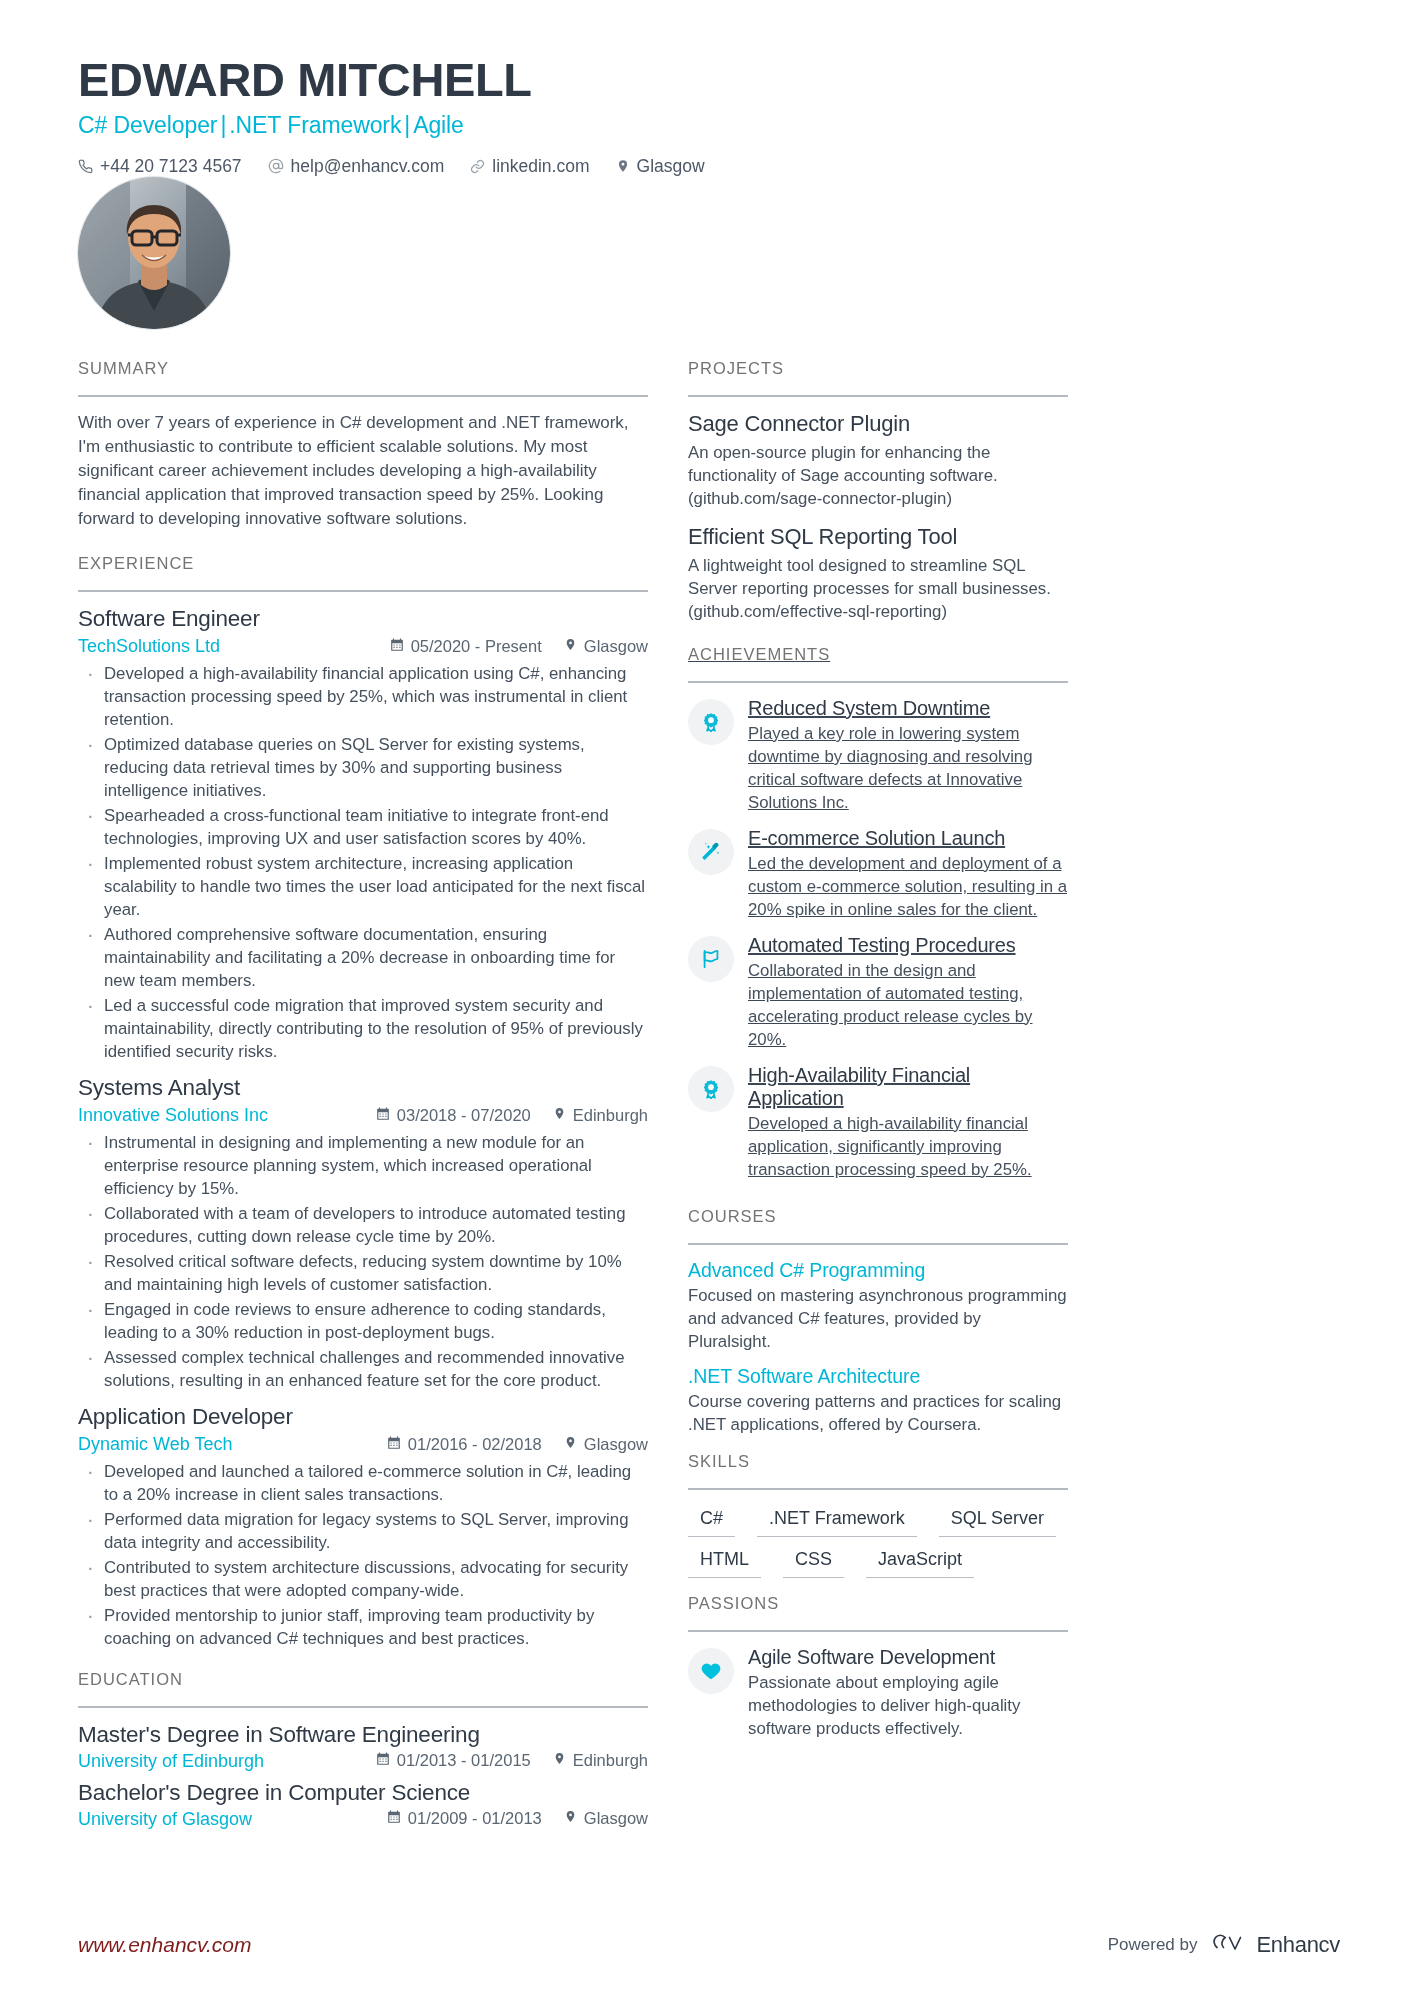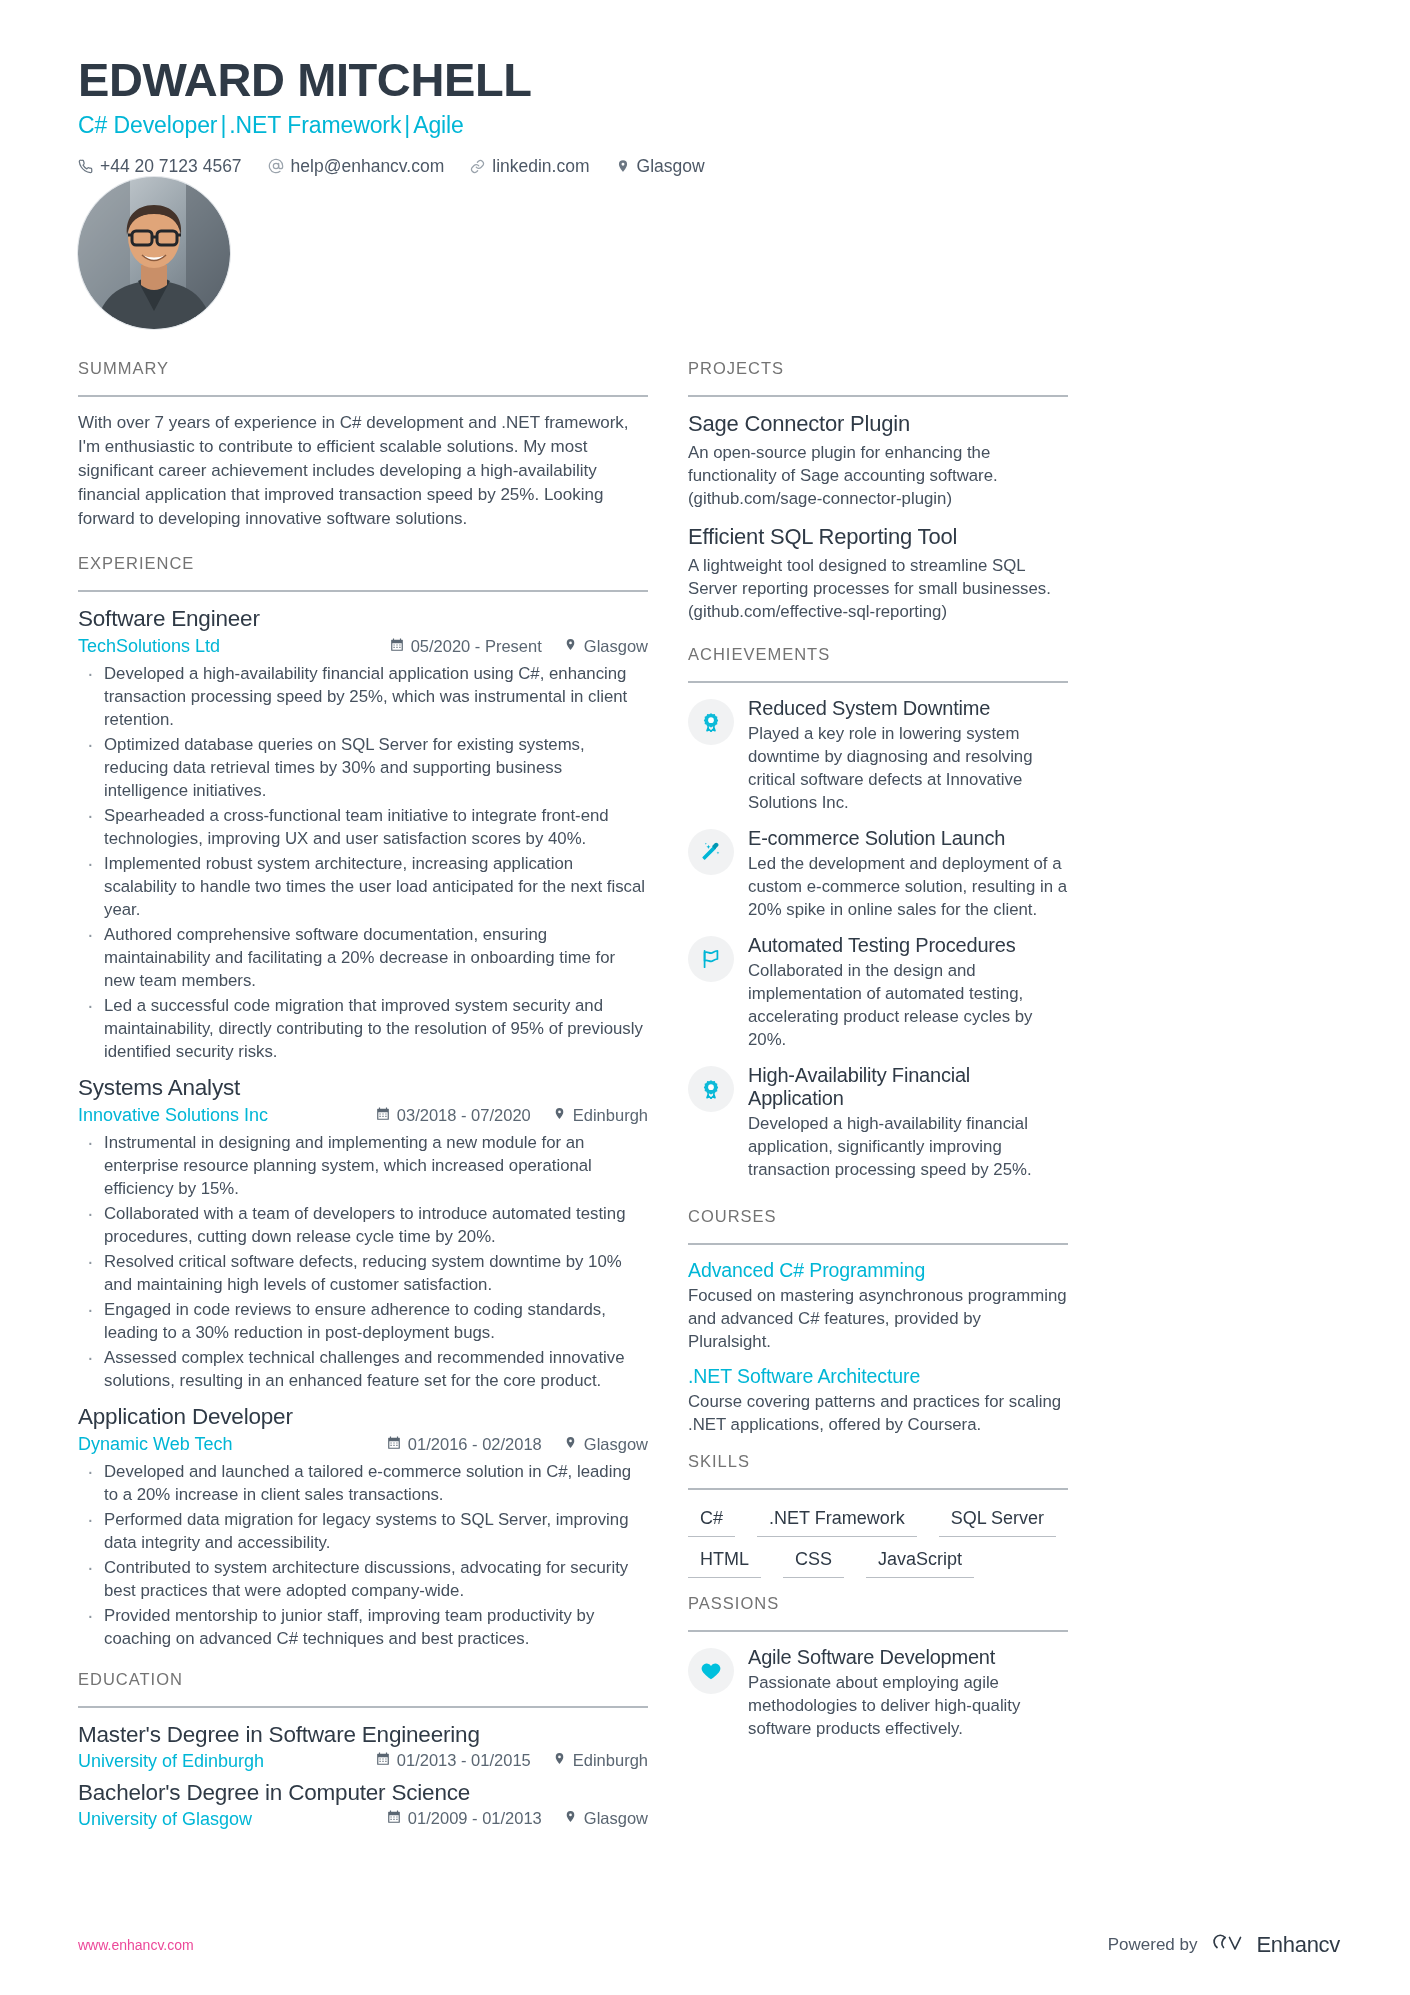--- a/index.html
+++ b/index.html
@@ -222,21 +222,21 @@
   .footer {
     position: absolute;
     left: 0; right: 0;
     bottom: 0;
     height: 100px;
     padding: 0 70px 0 78px;
     display: flex;
     align-items: center;
     justify-content: space-between;
   }
-  .footer-url { font-size: 14px; color: #ec4899; }
+  .footer-url { font-size: 21px; color: #7f1d1d; font-style: italic; }
   .footer-right { display: flex; align-items: center; gap: 14px; }
   .powered { font-size: 17px; color: #4d5866; }
   .brand { display: flex; align-items: center; gap: 9px; }
   .brand-name { font-size: 22px; color: #2f3a46; letter-spacing: -0.3px; }
 </style>
 </head>
 <body>
 
 <div class="page">
 
@@ -505,21 +505,21 @@
         <div class="project">
           <div class="project-name">Sage Connector Plugin</div>
           <div class="project-desc">An open-source plugin for enhancing the functionality of Sage accounting software. (github.com/sage-connector-plugin)</div>
         </div>
         <div class="project">
           <div class="project-name">Efficient SQL Reporting Tool</div>
           <div class="project-desc">A lightweight tool designed to streamline SQL Server reporting processes for small businesses. (github.com/effective-sql-reporting)</div>
         </div>
       </div>
 
-      <div class="section" style="margin-top:22px;">
+      <div class="section" style="margin-top:22px;text-decoration:underline;">
         <div class="section-title">ACHIEVEMENTS</div>
         <div class="section-rule"></div>
 
         <div class="ach">
           <div class="ach-icon">
             <svg width="22" height="22" viewBox="0 0 24 24" fill="none" stroke="#00b6d6" stroke-width="1.7" stroke-linecap="round" stroke-linejoin="round">
               <path d="M12 2.5l1.9 1.1 2.2-.2.8 2 2 .8-.2 2.2 1.1 1.9-1.1 1.9.2 2.2-2 .8-.8 2-2.2-.2L12 18l-1.9-1.1-2.2.2-.8-2-2-.8.2-2.2L4.2 10.3l1.1-1.9-.2-2.2 2-.8.8-2 2.2.2z" fill="#00b6d6" stroke="none" opacity="0.95"></path>
               <circle cx="12" cy="10" r="3.1" fill="#ffffff" stroke="none"></circle>
               <path d="M9 17.4l-1.4 4.1 2.6-1 1.8 1.5" fill="#00b6d6" stroke="#00b6d6"></path>
               <path d="M15 17.4l1.4 4.1-2.6-1-1.8 1.5" fill="#00b6d6" stroke="#00b6d6"></path>

